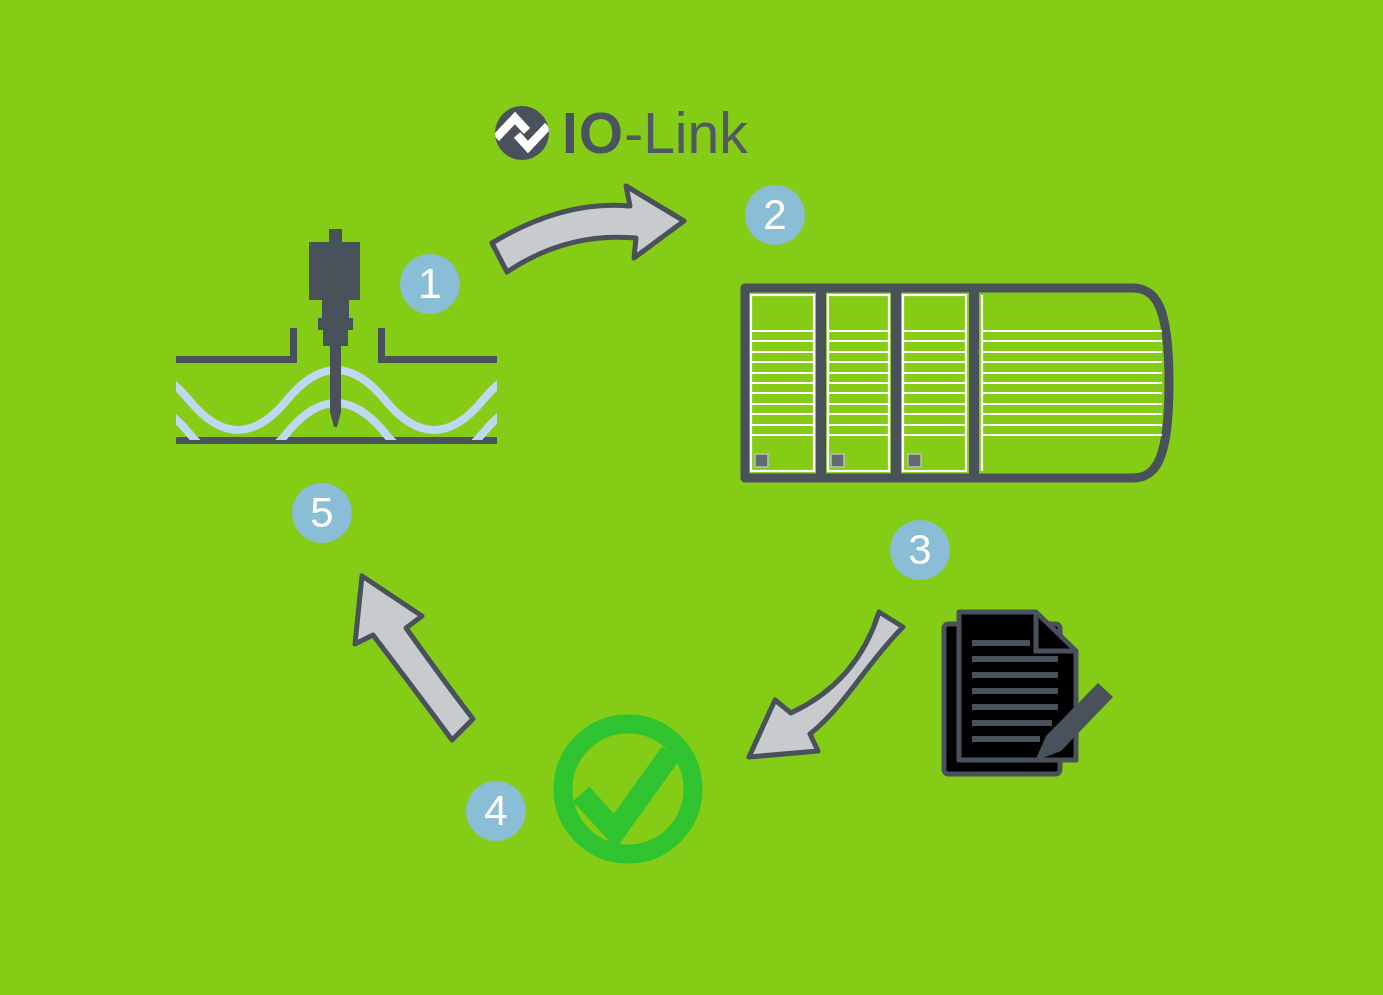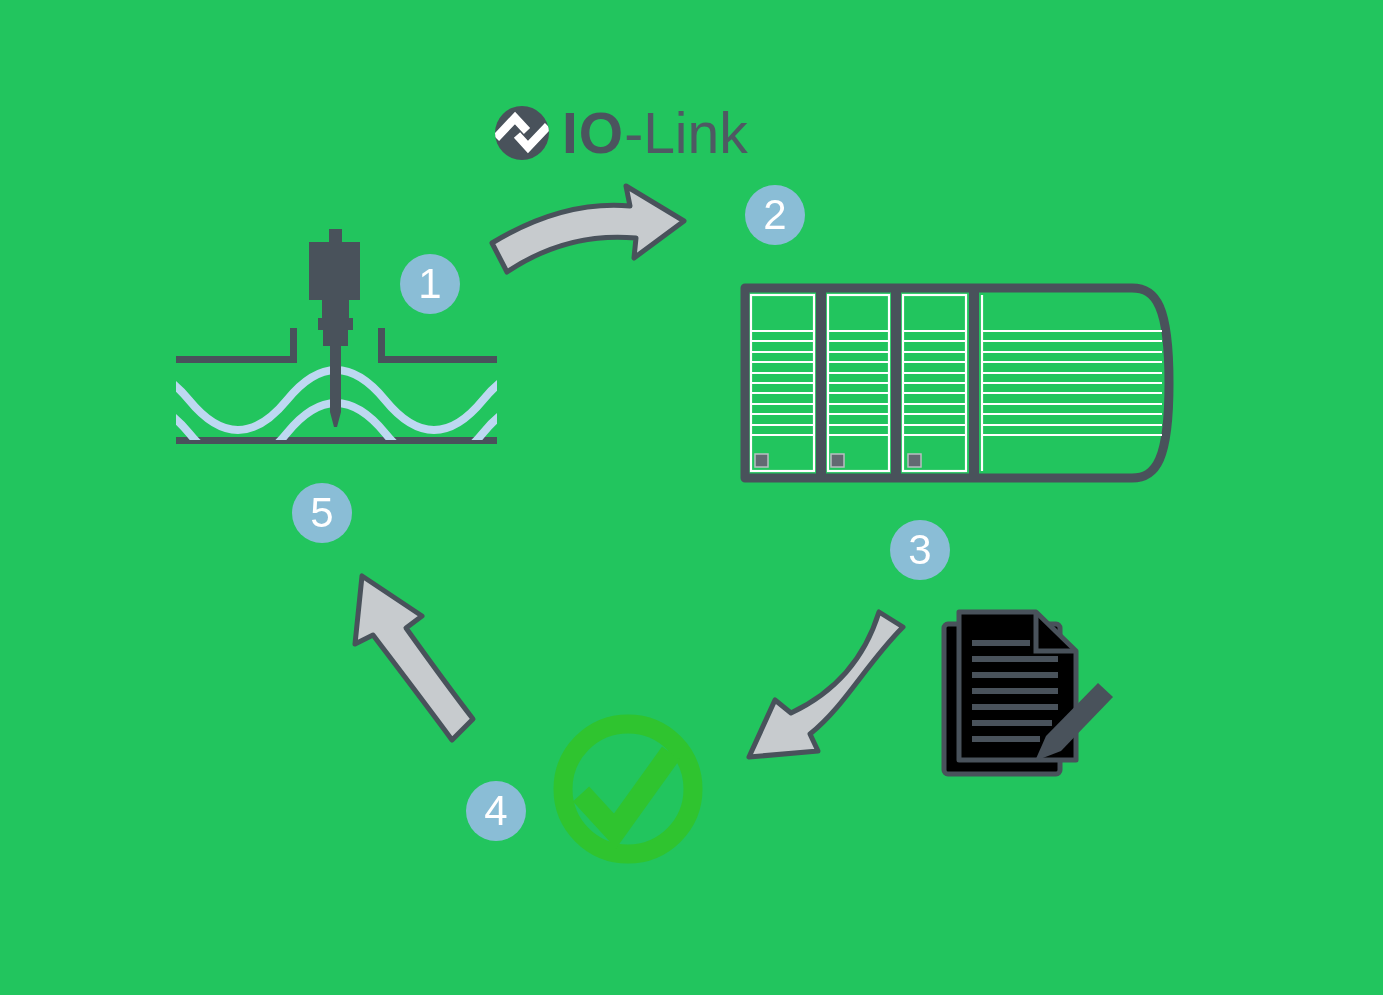--- a/index.html
+++ b/index.html
@@ -1,17 +1,17 @@
 <!DOCTYPE html>
 <html><head>
 <meta charset="utf-8">
 <style>
   html,body{margin:0;padding:0;background:#000;}
   .canvas{
-    position:relative;width:1383px;height:995px;background:#22c55e;overflow:hidden;
+    position:relative;width:1383px;height:995px;background:#84cc16;overflow:hidden;
     font-family:"Liberation Sans",sans-serif;
   }
   .scene{position:absolute;left:0;top:0;}
   
   .logo{position:absolute;left:494px;top:104px;display:flex;align-items:center;gap:12px;}
   .logo-text{font-size:57px;line-height:58px;color:#4b545e;white-space:nowrap;}
   .logo-text .bold{font-weight:bold;letter-spacing:1px;}
   .logo-text .light{font-weight:400;color:#4f5963;}
   
   .badge{

